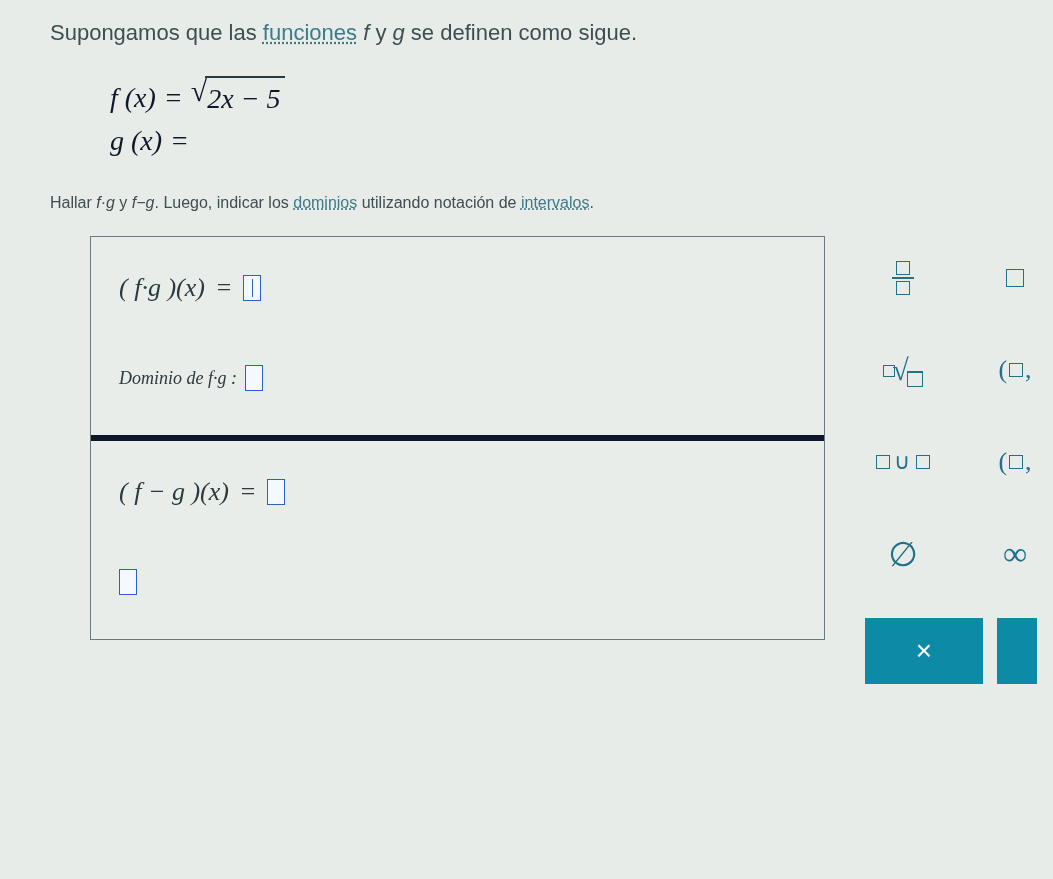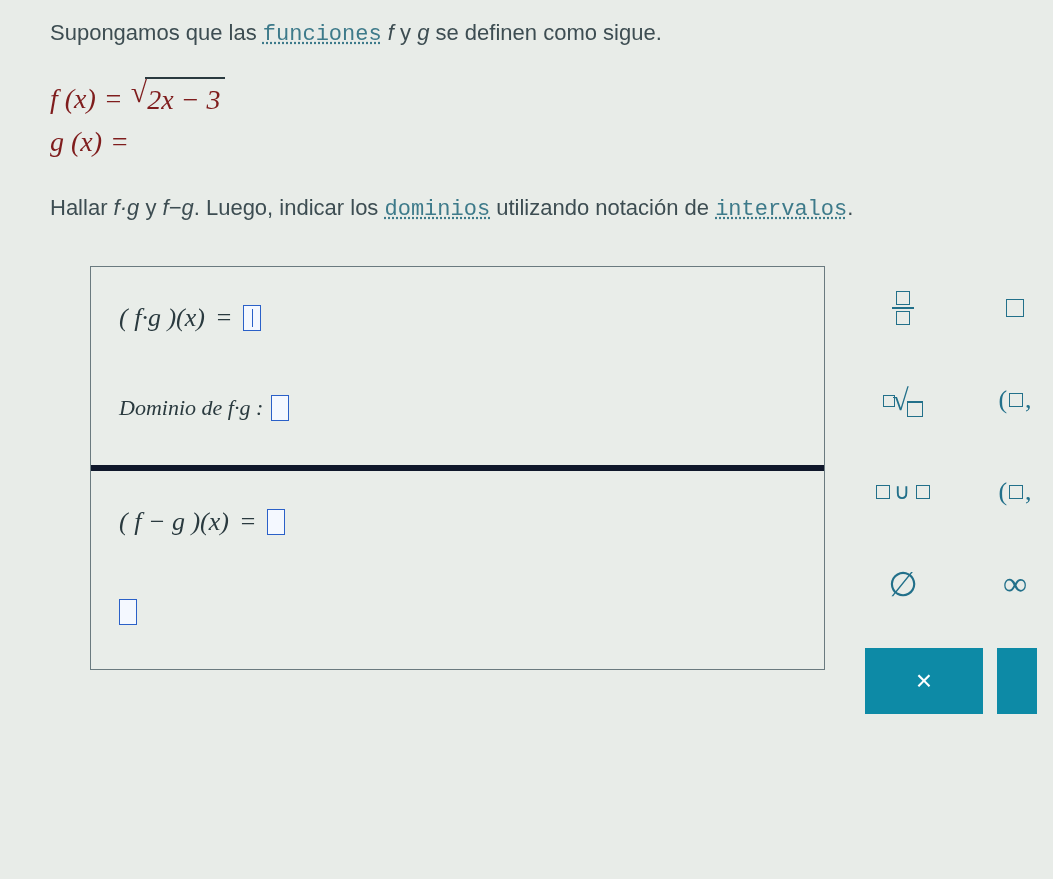--- a/index.html
+++ b/index.html
@@ -14,38 +14,38 @@
   }
   .prompt-line1 {
     font-size: 22px;
     color: #3d4d52;
     margin-bottom: 30px;
   }
   .term-link {
     text-decoration: underline;
     text-decoration-style: dotted;
     color: #3d7a8a;
-    font-family: Liberation Mono, monospace;
   }
   .equations {
+    margin-left: 60px;
     margin-bottom: 32px;
     font-family: 'Times New Roman', serif;
     font-size: 28px;
     font-style: italic;
-    color: #7f1d1d;
+    color: #0f172a;
     line-height: 1.5;
   }
   .eq-row { display: flex; align-items: center; gap: 8px; }
   .sqrt-wrap { display:inline-flex; align-items:flex-start; }
   .sqrt-sym { font-style: normal; font-size: 30px; line-height: 1; margin-right: -2px;}
   .radicand { border-top: 2px solid #2a3a3f; padding: 0 4px 0 2px; }
   .prompt-line2 {
-    font-size: 22px;
+    font-size: 16px;
     color: #3d4d52;
-    margin-bottom: 44px;
+    margin-bottom: 24px;
   }
   .work-row {
     display: flex;
     align-items: flex-start;
     gap: 40px;
     margin-left: 40px;
   }
   .answer-box {
     border: 1px solid #6a7a7f;
     width: 807px;
@@ -57,21 +57,21 @@
   .ab-divider { border-top: 6px solid #0f172a; }
   .math-line {
     font-family: 'Times New Roman', serif;
     font-size: 26px;
     font-style: italic;
     color: #2a3a3f;
     display: flex;
     align-items: center;
     gap: 10px;
   }
-  .math-line.small { font-size: 22px; margin-top: 62px; gap: 8px; }
+  .math-line.small { font-size: 18px; margin-top: 62px; gap: 8px; }
   .input-slot {
     display: inline-block;
     width: 18px;
     height: 26px;
     border: 1px solid #2a60c8;
     background: #f4f8ff;
     font-style: normal;
   }
   .input-slot.cursor {
     border: 1px solid #2a60c8;
@@ -142,21 +142,21 @@
 <p class="prompt-line1">
   <span>Supongamos que las </span><span class="term-link">funciones</span><span> <i>f</i> y <i>g</i> se definen como sigue.</span>
 </p>
 
 <div class="equations">
   <div class="eq-row">
     <span>f (x)</span>
     <span> = </span>
     <span class="sqrt-wrap">
       <span class="sqrt-sym">√</span>
-      <span class="radicand">2x − 3</span>
+      <span class="radicand">2x − 5</span>
     </span>
   </div>
   <div class="eq-row">
     <span>g (x)</span>
     <span> = </span>
   </div>
 </div>
 
 <p class="prompt-line2">
   <span>Hallar <i>f·g</i> y <i>f−g</i>. Luego, indicar los </span><span class="term-link">dominios</span><span> utilizando notación de </span><span class="term-link">intervalos</span><span>.</span>

